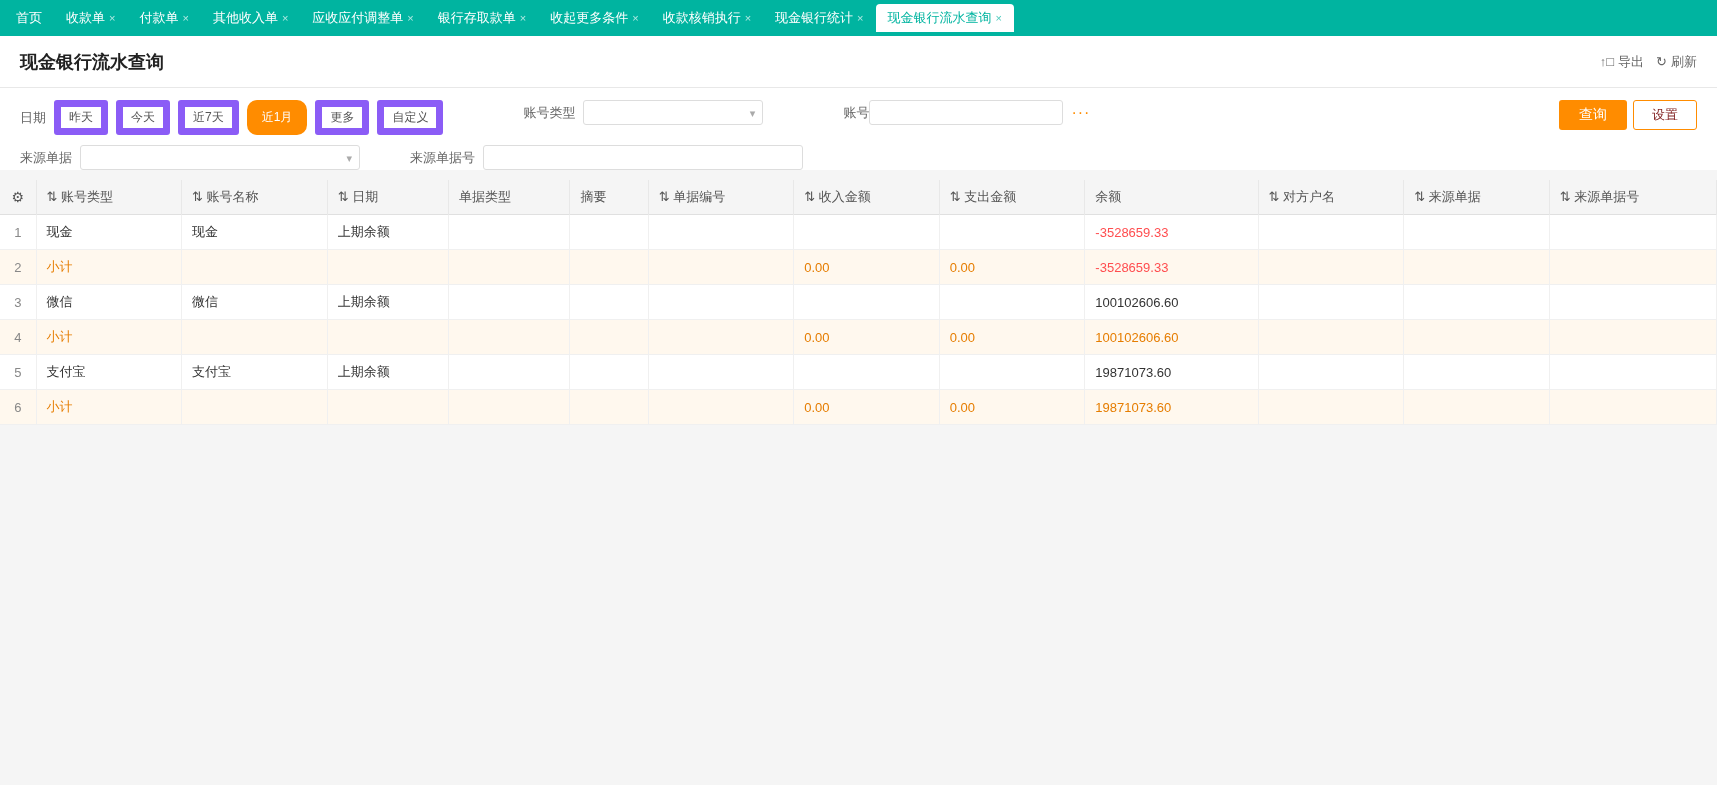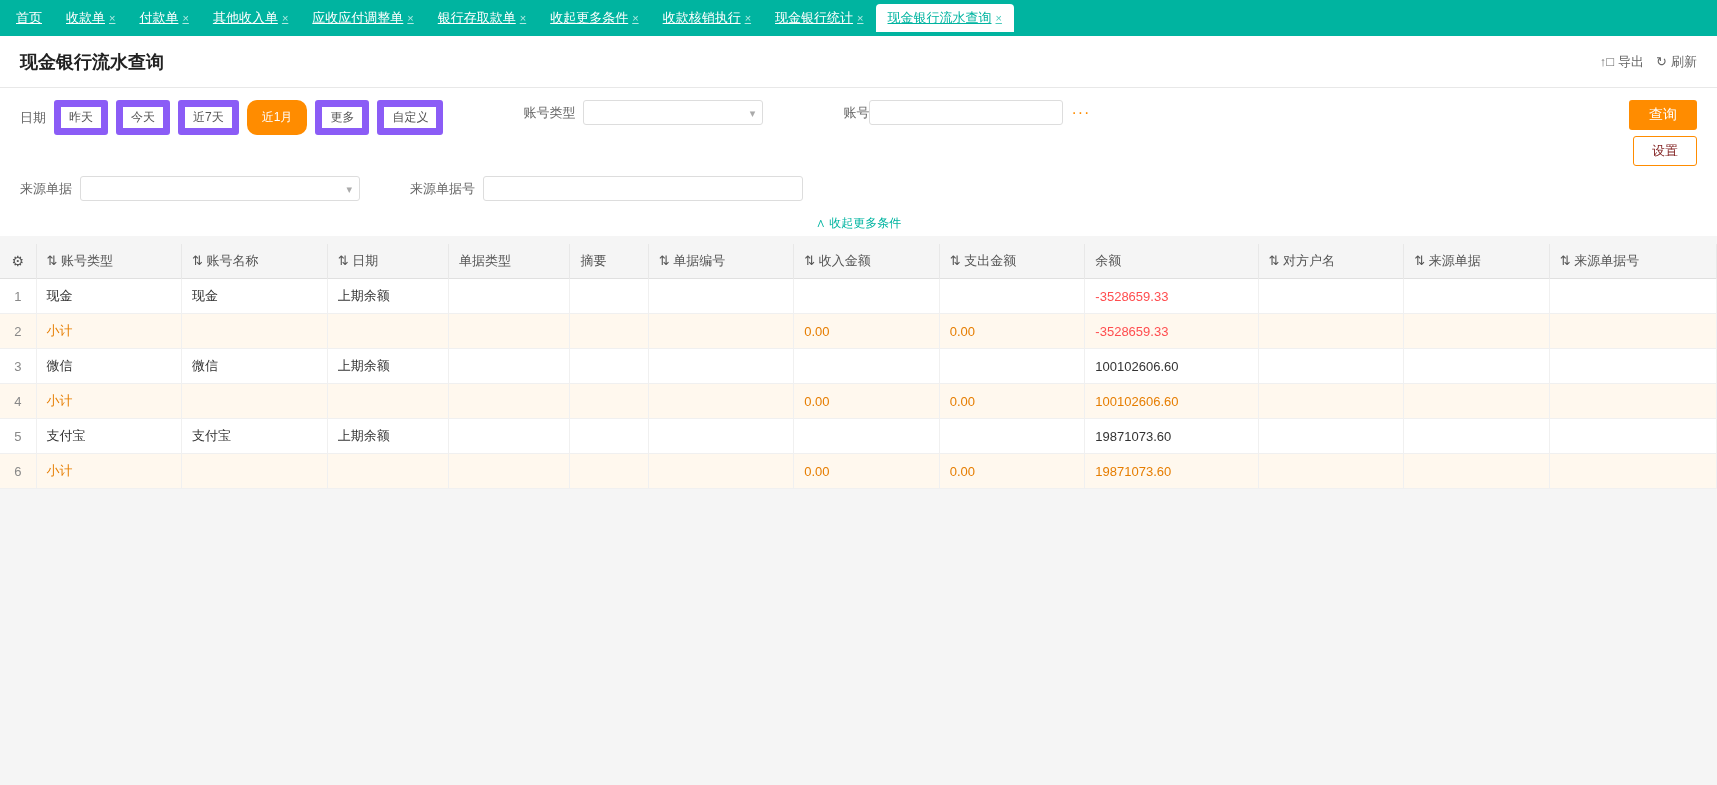--- a/index.html
+++ b/index.html
@@ -16,21 +16,20 @@
     }
     .nav-item {
       color: #fff;
       padding: 0 12px;
       height: 28px;
       display: flex;
       align-items: center;
       cursor: pointer;
       white-space: nowrap;
       font-size: 13px;
-      text-decoration: underline;
     }
     .nav-item.active {
       background: #fff;
       color: #00b4a0;
       border-radius: 4px 4px 0 0;
     }
     .nav-close {
       font-size: 11px;
       margin-left: 4px;
       opacity: 0.7;
@@ -311,21 +310,21 @@
           </select>
         </div>
       </div>
 
       <div style="display:flex; align-items:center; margin-left:60px;">
         <span class="filter-label">账号</span>
         <input class="filter-text-input" style="min-width: 160px;">
         <span class="ellipsis-btn">···</span>
       </div>
 
-      <div style="margin-left:auto; display:flex; flex-direction:column; gap:6px; align-items:flex-end;">
+      <div style="margin-left:auto; display:flex; flex-direction:row; gap:6px; align-items:flex-end;">
         <button class="query-btn">查询</button>
         <button class="settings-btn">设置</button>
       </div>
     </div>
 
     <div style="display:flex; align-items:center; gap:20px; margin-bottom:10px;">
       <div style="display:flex; align-items:center; gap:8px;">
         <span class="filter-label">来源单据</span>
         <div class="filter-select-wrapper">
           <select class="filter-select" style="min-width:280px;">
@@ -334,24 +333,20 @@
         </div>
       </div>
 
       <div style="display:flex; align-items:center; gap:8px; margin-left:30px;">
         <span class="filter-label">来源单据号</span>
         <input class="filter-text-input" style="min-width: 320px;">
       </div>
     </div>
   </div>
 
-  <div class="collapse-bar">
-    <span>∧ </span>
-    <span>收起更多条件</span>
-  </div>
 </div>
 
 <div class="table-container">
   <table>
     <thead>
       <tr>
         <th><span class="gear-icon">⚙</span></th>
         <th><span>⇅</span> 账号类型</th>
         <th><span>⇅</span> 账号名称</th>
         <th><span>⇅</span> 日期</th>

